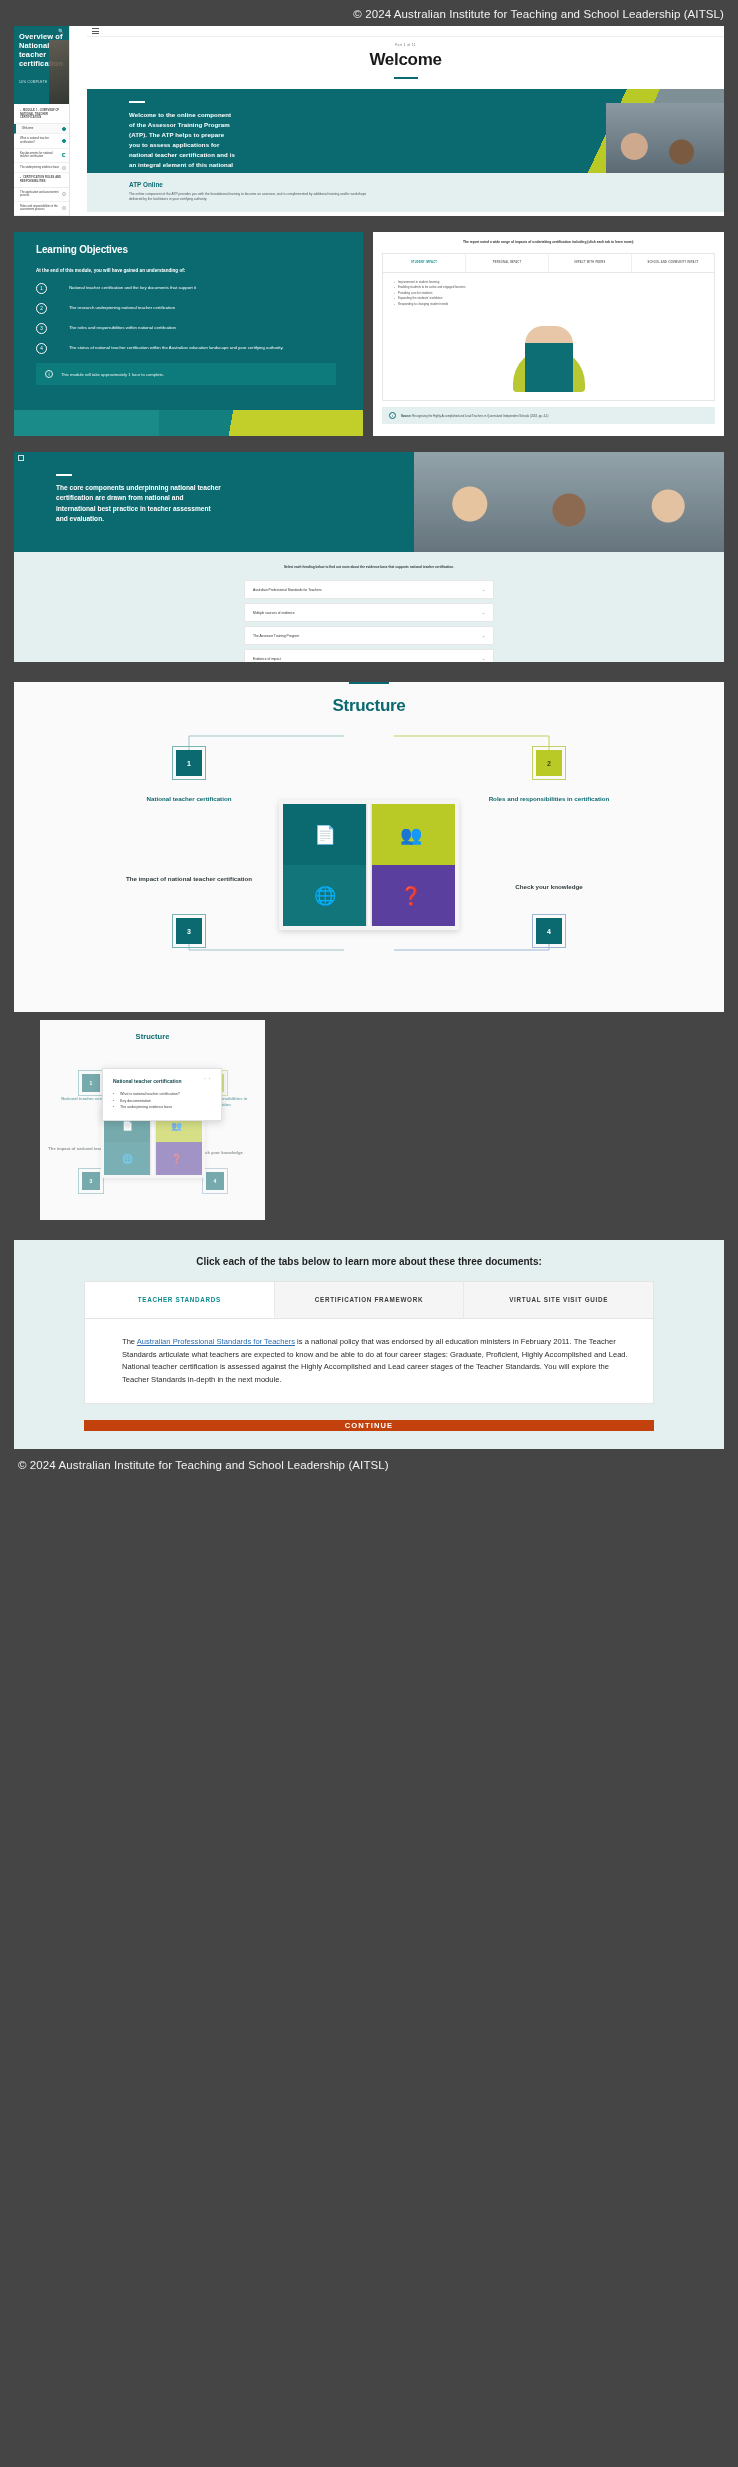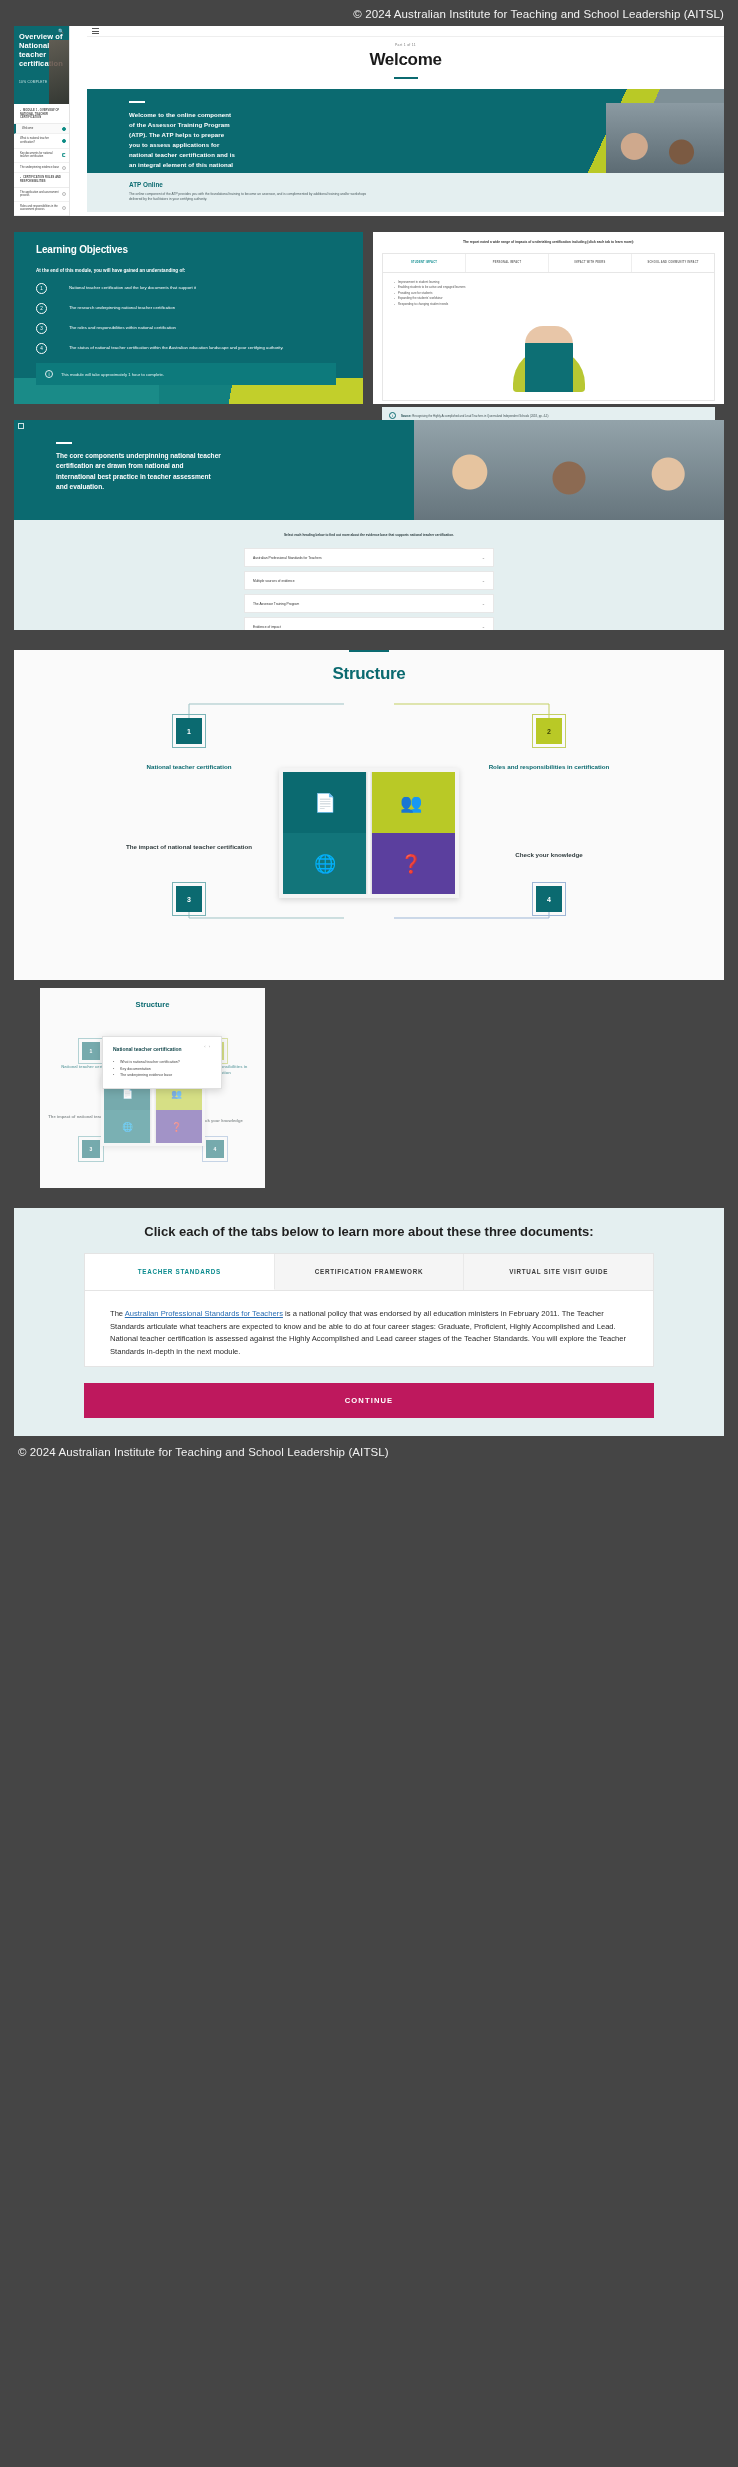--- a/index.html
+++ b/index.html
@@ -60,21 +60,21 @@
         radial-gradient(circle at 64% 70%, #7b5a42 0 12px, transparent 13px),
         linear-gradient(180deg,#8b9aa2,#5c6b73);}
   .wel-txt { position:relative; z-index:2; padding:12px 0 0 42px; width:150px; }
   .wel-txt .r { width:16px;height:2px;background:#fff;margin-bottom:7px;}
   .wel-txt p { color:#fff; font-size:6.1px; line-height:10px; font-weight:bold; letter-spacing:.1px;}
   .atp { background:#e4eff0; padding:8px 0 9px 42px; }
   .atp h3 { color:#0b6a70; font-size:6.4px; font-weight:bold; margin-bottom:4px;}
   .atp p { color:#4a5a5e; font-size:3.3px; line-height:5.4px; width:250px;}
 
   
-  .s2 { margin:16px 14px 0 14px; height:172px; display:flex; gap:10px; background:transparent;}
+  .s2 { margin:16px 14px 0 14px; height:204px; display:flex; gap:10px; background:transparent;}
   .lo { flex:0 0 349px; background:#0b6a70; position:relative; overflow:hidden;}
   .lo-inner { padding:12px 0 0 22px; position:relative; z-index:2;}
   .lo h2 { color:#fff; font-size:10px; font-weight:bold; letter-spacing:-.2px;}
   .lo .lead { color:#fff; font-size:4.6px; font-weight:bold; margin:13px 0 10px 0;}
   .lo ol { list-style:none; }
   .lo li { display:flex; align-items:flex-start; margin-bottom:9px;}
   .lo .num { flex:0 0 11px; height:11px; border-radius:50%; border:1px solid #fff; color:#fff;
              font-size:4.6px; display:flex; align-items:center; justify-content:center; margin-right:22px;}
   .lo .otxt { color:#fff; font-size:4.3px; line-height:6.4px; padding-top:2px; max-width:248px;}
   .lo .note { margin:8px 0 0 0; background:#0d7a7c; width:300px; padding:7px 9px; display:flex; align-items:center; gap:8px;}
@@ -161,46 +161,46 @@
   .pop{position:absolute;left:62px;top:48px;width:120px;background:#fff;border:1px solid #e0e0e0;
        box-shadow:0 2px 8px rgba(0,0,0,.16);padding:9px 10px;}
   .pop h4{font-size:5px;font-weight:bold;color:#14484c;margin-bottom:7px;}
   .pop ul{list-style:none;}
   .pop li{font-size:3.6px;color:#444;line-height:6.6px;padding-left:7px;position:relative;}
   .pop li::before{content:"•";position:absolute;left:0;color:#666;}
   .pop .arrows{position:absolute;right:8px;top:7px;font-size:4px;color:#aaa;letter-spacing:3px;}
 
   
   .s6{margin:20px 14px 0 14px;background:#e4eff0;padding:16px 0 18px 0;}
-  .s6 .cap{text-align:center;font-size:13px;font-weight:bold;color:#1f1f1f;}
+  .s6 .cap{text-align:center;font-size:10px;font-weight:bold;color:#1f1f1f;}
   .s6 .panel{margin:14px auto 0 auto;width:570px;background:#fff;border:1px solid #e4e4e4;}
   .s6 .tabs{display:flex;border-bottom:1px solid #e4e4e4;background:#f5f5f5;}
   .s6 .tab{flex:1;text-align:center;font-size:6.3px;font-weight:bold;letter-spacing:.7px;
            color:#3a3a3a;padding:14px 2px;border-right:1px solid #e9e9e9;}
   .s6 .tab.on{background:#fff;color:#0b8b8e;border-bottom:1px solid #fff;}
   .s6 .tab:last-child{border-right:none;}
-  .s6 .body{padding:17px 25px 8px 25px;}
+  .s6 .body{padding:17px 25px 17px 25px;margin-left:12px;}
   .s6 .body p{font-size:7.6px;line-height:12.6px;color:#2b2b2b;}
   .s6 .body a{color:#2b6fb5;text-decoration:underline;}
   .s6 .doc{margin:16px auto 0 auto;width:440px;height:270px;background:#efefef;position:relative;overflow:hidden;}
   .s6 .doc .cover{position:absolute;left:38px;top:0;width:250px;height:100%;background:#fff;}
   .s6 .doc .aitsl{position:absolute;right:32px;top:16px;font-size:11px;font-weight:bold;color:#0b6a70;letter-spacing:-.4px;}
   .s6 .doc .tealband{position:absolute;left:38px;top:66px;width:250px;height:84px;background:#0b6a70;}
   .s6 .doc .tealband h5{color:#fff;font-size:9.6px;font-weight:bold;line-height:14px;padding:18px 0 0 16px;}
   .s6 .doc .photo{position:absolute;left:54px;top:160px;width:150px;height:88px;
       background:linear-gradient(180deg,#b9a48e 0 44%, #6b7f86 44% 100%);}
   .s6 .doc .photo::after{content:"";position:absolute;inset:0;
       background:radial-gradient(circle at 28% 56%,#e3c3a5 0 16px,transparent 17px),
                  radial-gradient(circle at 62% 62%,#9c7a5c 0 15px,transparent 16px);}
   .s6 .doc .lime{position:absolute;right:0;bottom:0;width:130px;height:120px;
       background:linear-gradient(140deg,transparent 0 38%, #b9c926 38% 100%);}
   .s6 .doc .tealtri{position:absolute;right:86px;bottom:0;width:80px;height:70px;
       background:linear-gradient(210deg,transparent 0 44%, #0b6a70 44% 100%);}
-  .s6 .cont{margin:16px auto 0 auto;width:570px;background:#be185d;color:#fff;text-align:center;
-      font-size:7.6px;font-weight:bold;letter-spacing:1.1px;padding:13px 0;}
+  .s6 .cont{margin:16px auto 0 auto;width:570px;background:#c2410c;color:#fff;text-align:center;
+      font-size:7.6px;font-weight:bold;letter-spacing:1.1px;padding:1px 0;}
 </style>
 </head>
 <body>
 
 <div class="copyright-top">© 2024 Australian Institute for Teaching and School Leadership (AITSL)</div>
 
 <div class="slide s1">
   <div class="lms-side">
     <div class="lms-hero">
       <div class="srch">🔍</div>

